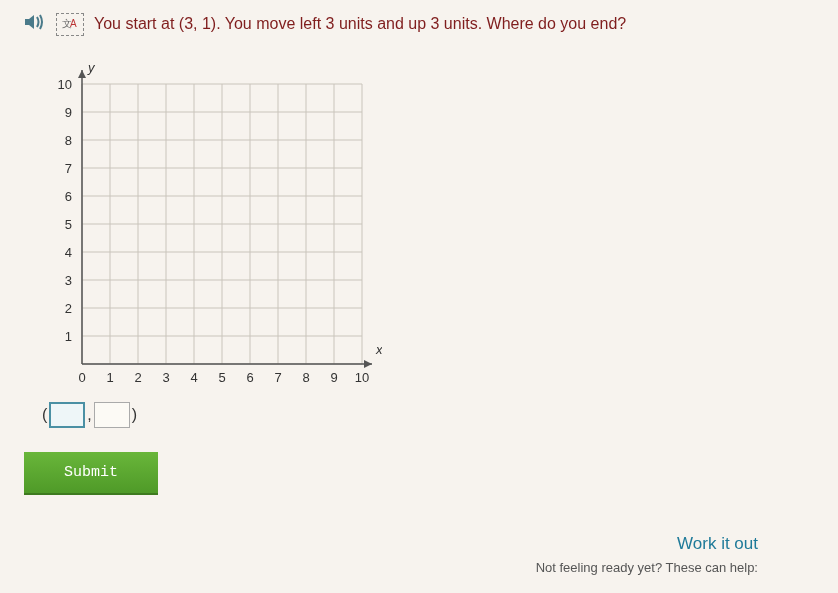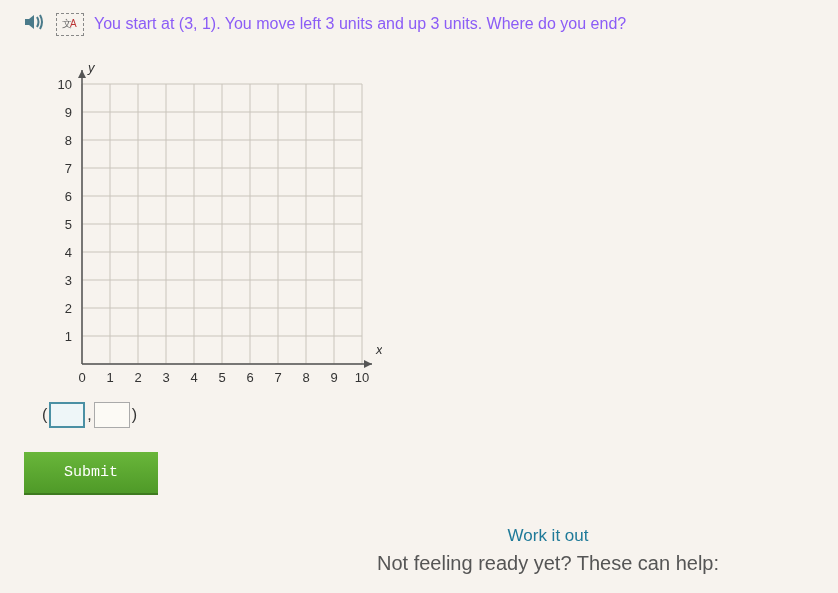--- a/index.html
+++ b/index.html
@@ -21,21 +21,21 @@
   .sound-icon { color: #4a7a8a; cursor: pointer; }
   .translate-icon {
     border: 1px dashed #888;
     padding: 2px 4px;
     font-size: 12px;
     color: #666;
     cursor: pointer;
   }
   .question-text {
     font-size: 16px;
-    color: #8b5cf6;
+    color: #7f1d1d;
     font-weight: 500;
   }
   .chart-wrap {
     margin-left: 18px;
     margin-top: 10px;
   }
   .answer-row {
     margin-left: 18px;
     margin-top: 14px;
     display: flex;
@@ -66,32 +66,32 @@
     padding: 12px 40px;
     font-size: 15px;
     cursor: pointer;
     box-shadow: 0 2px 0 #3e7a1f;
     font-family: Liberation Mono, monospace;
   }
   .help-block {
     position: absolute;
     right: 80px;
     bottom: 18px;
-    text-align: center;
+    text-align: right;
     width: 420px;
   }
   .work-link {
     color: #1f7a99;
     font-size: 17px;
     margin-bottom: 6px;
     display: block;
   }
   .not-ready {
     color: #555;
-    font-size: 20px;
+    font-size: 13px;
   }
 </style>
 </head>
 <body>
 
 
 
 <div class="question-row">
   <span class="sound-icon">
     <svg width="22" height="20" viewBox="0 0 22 20">

